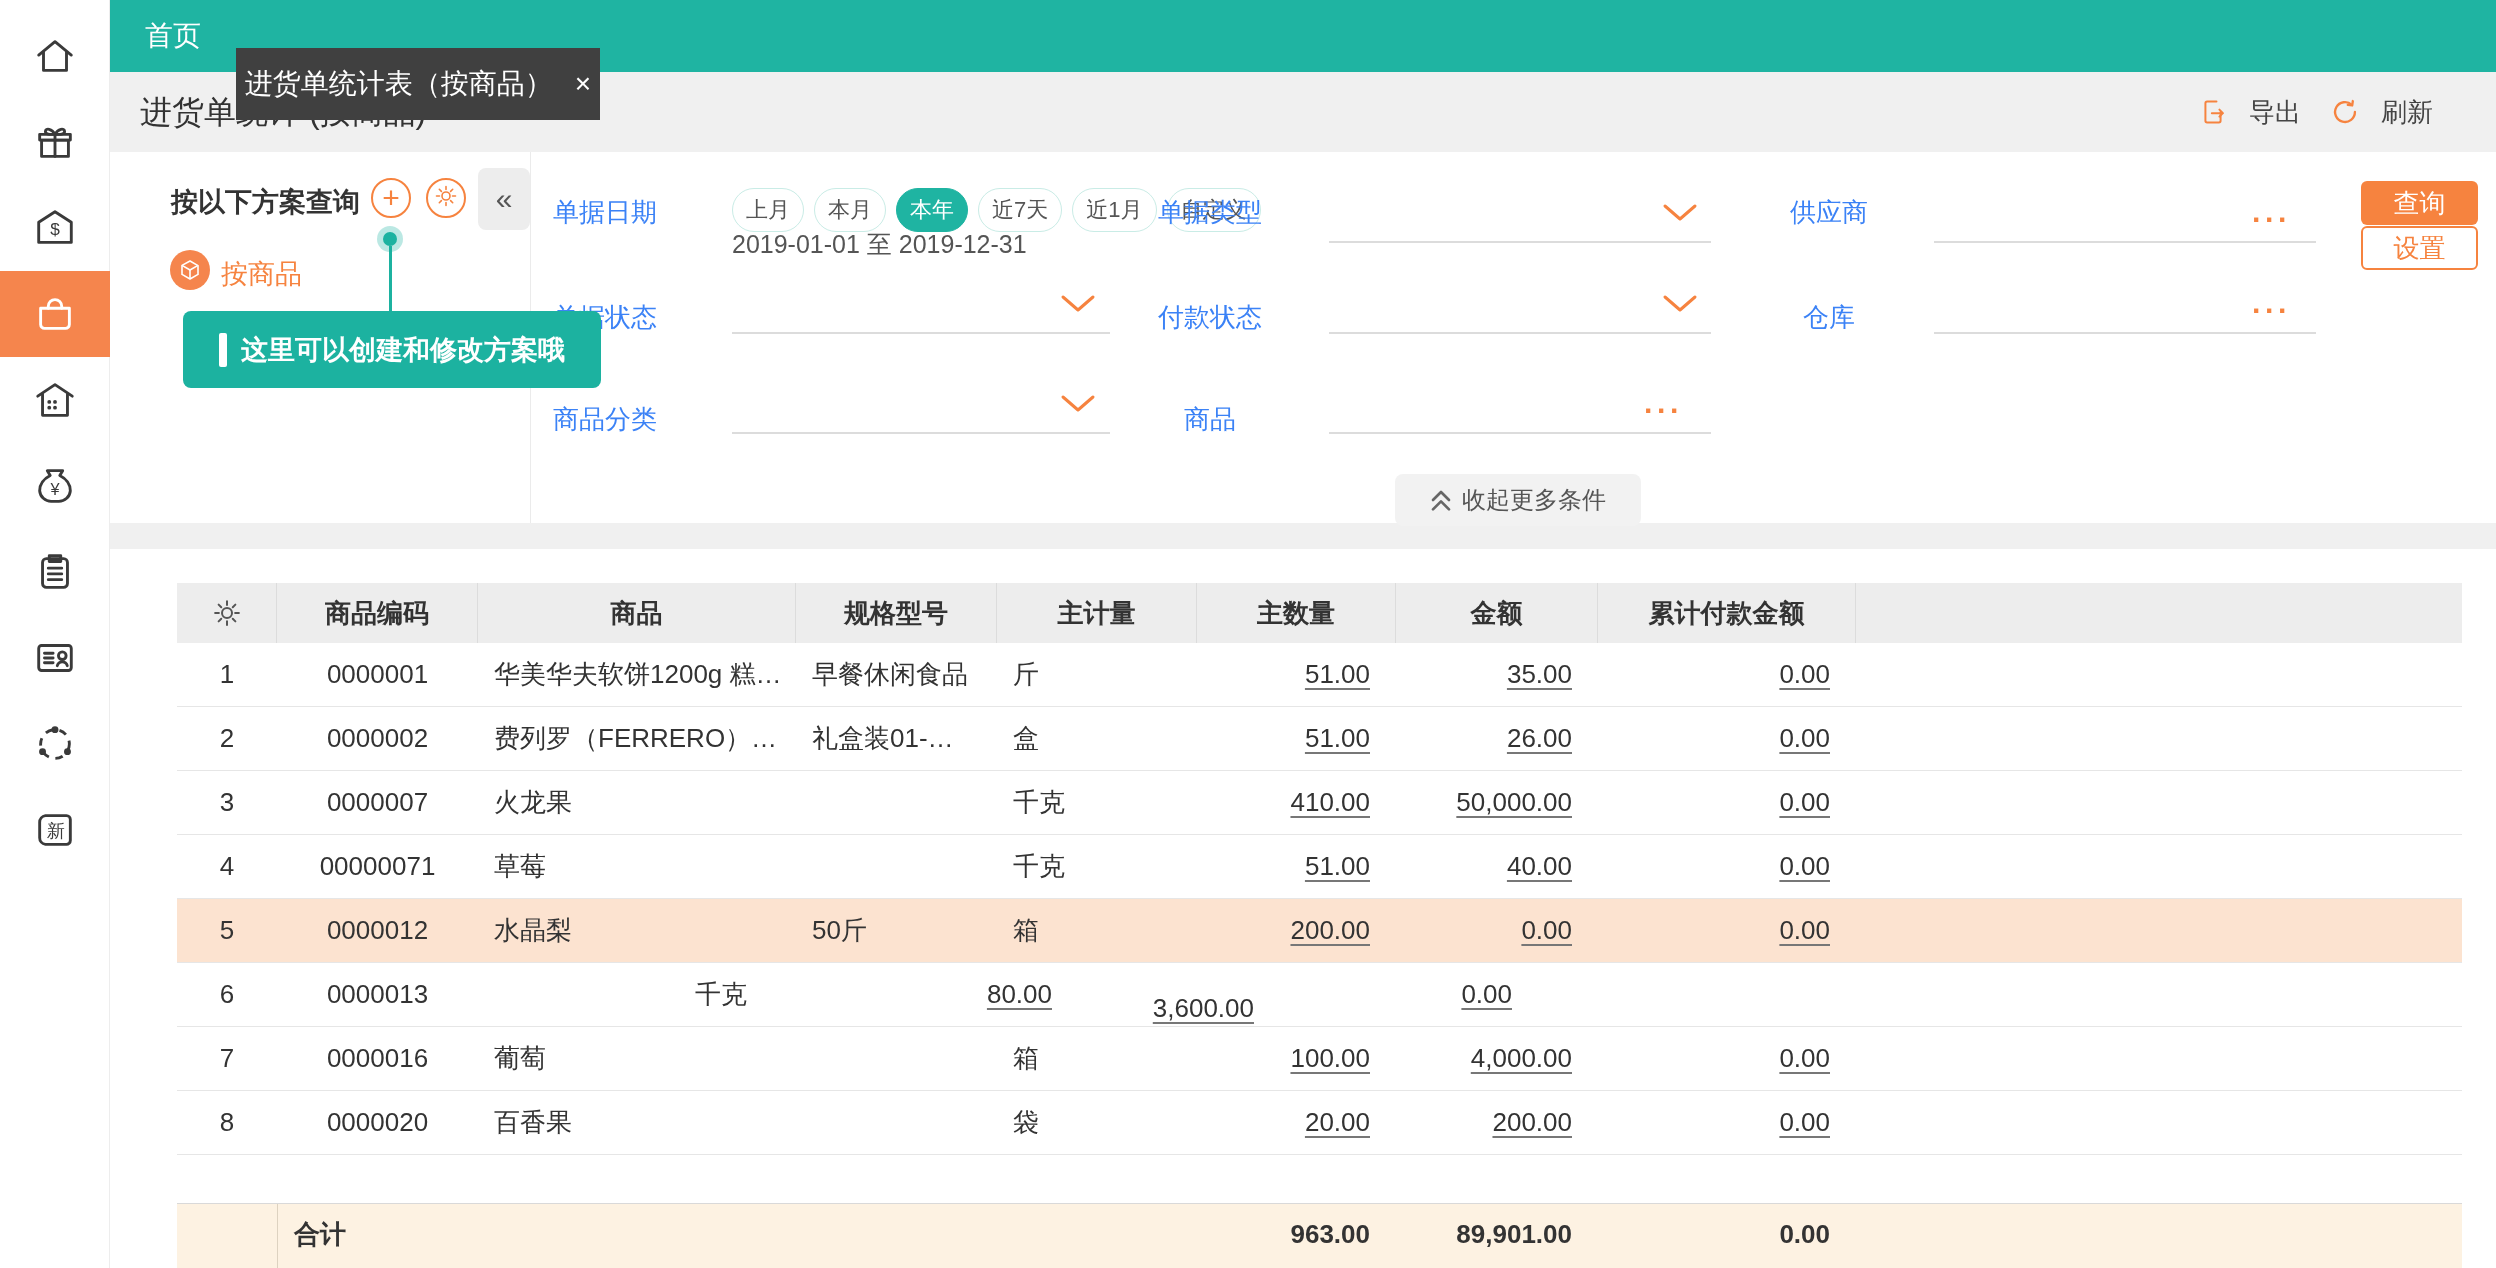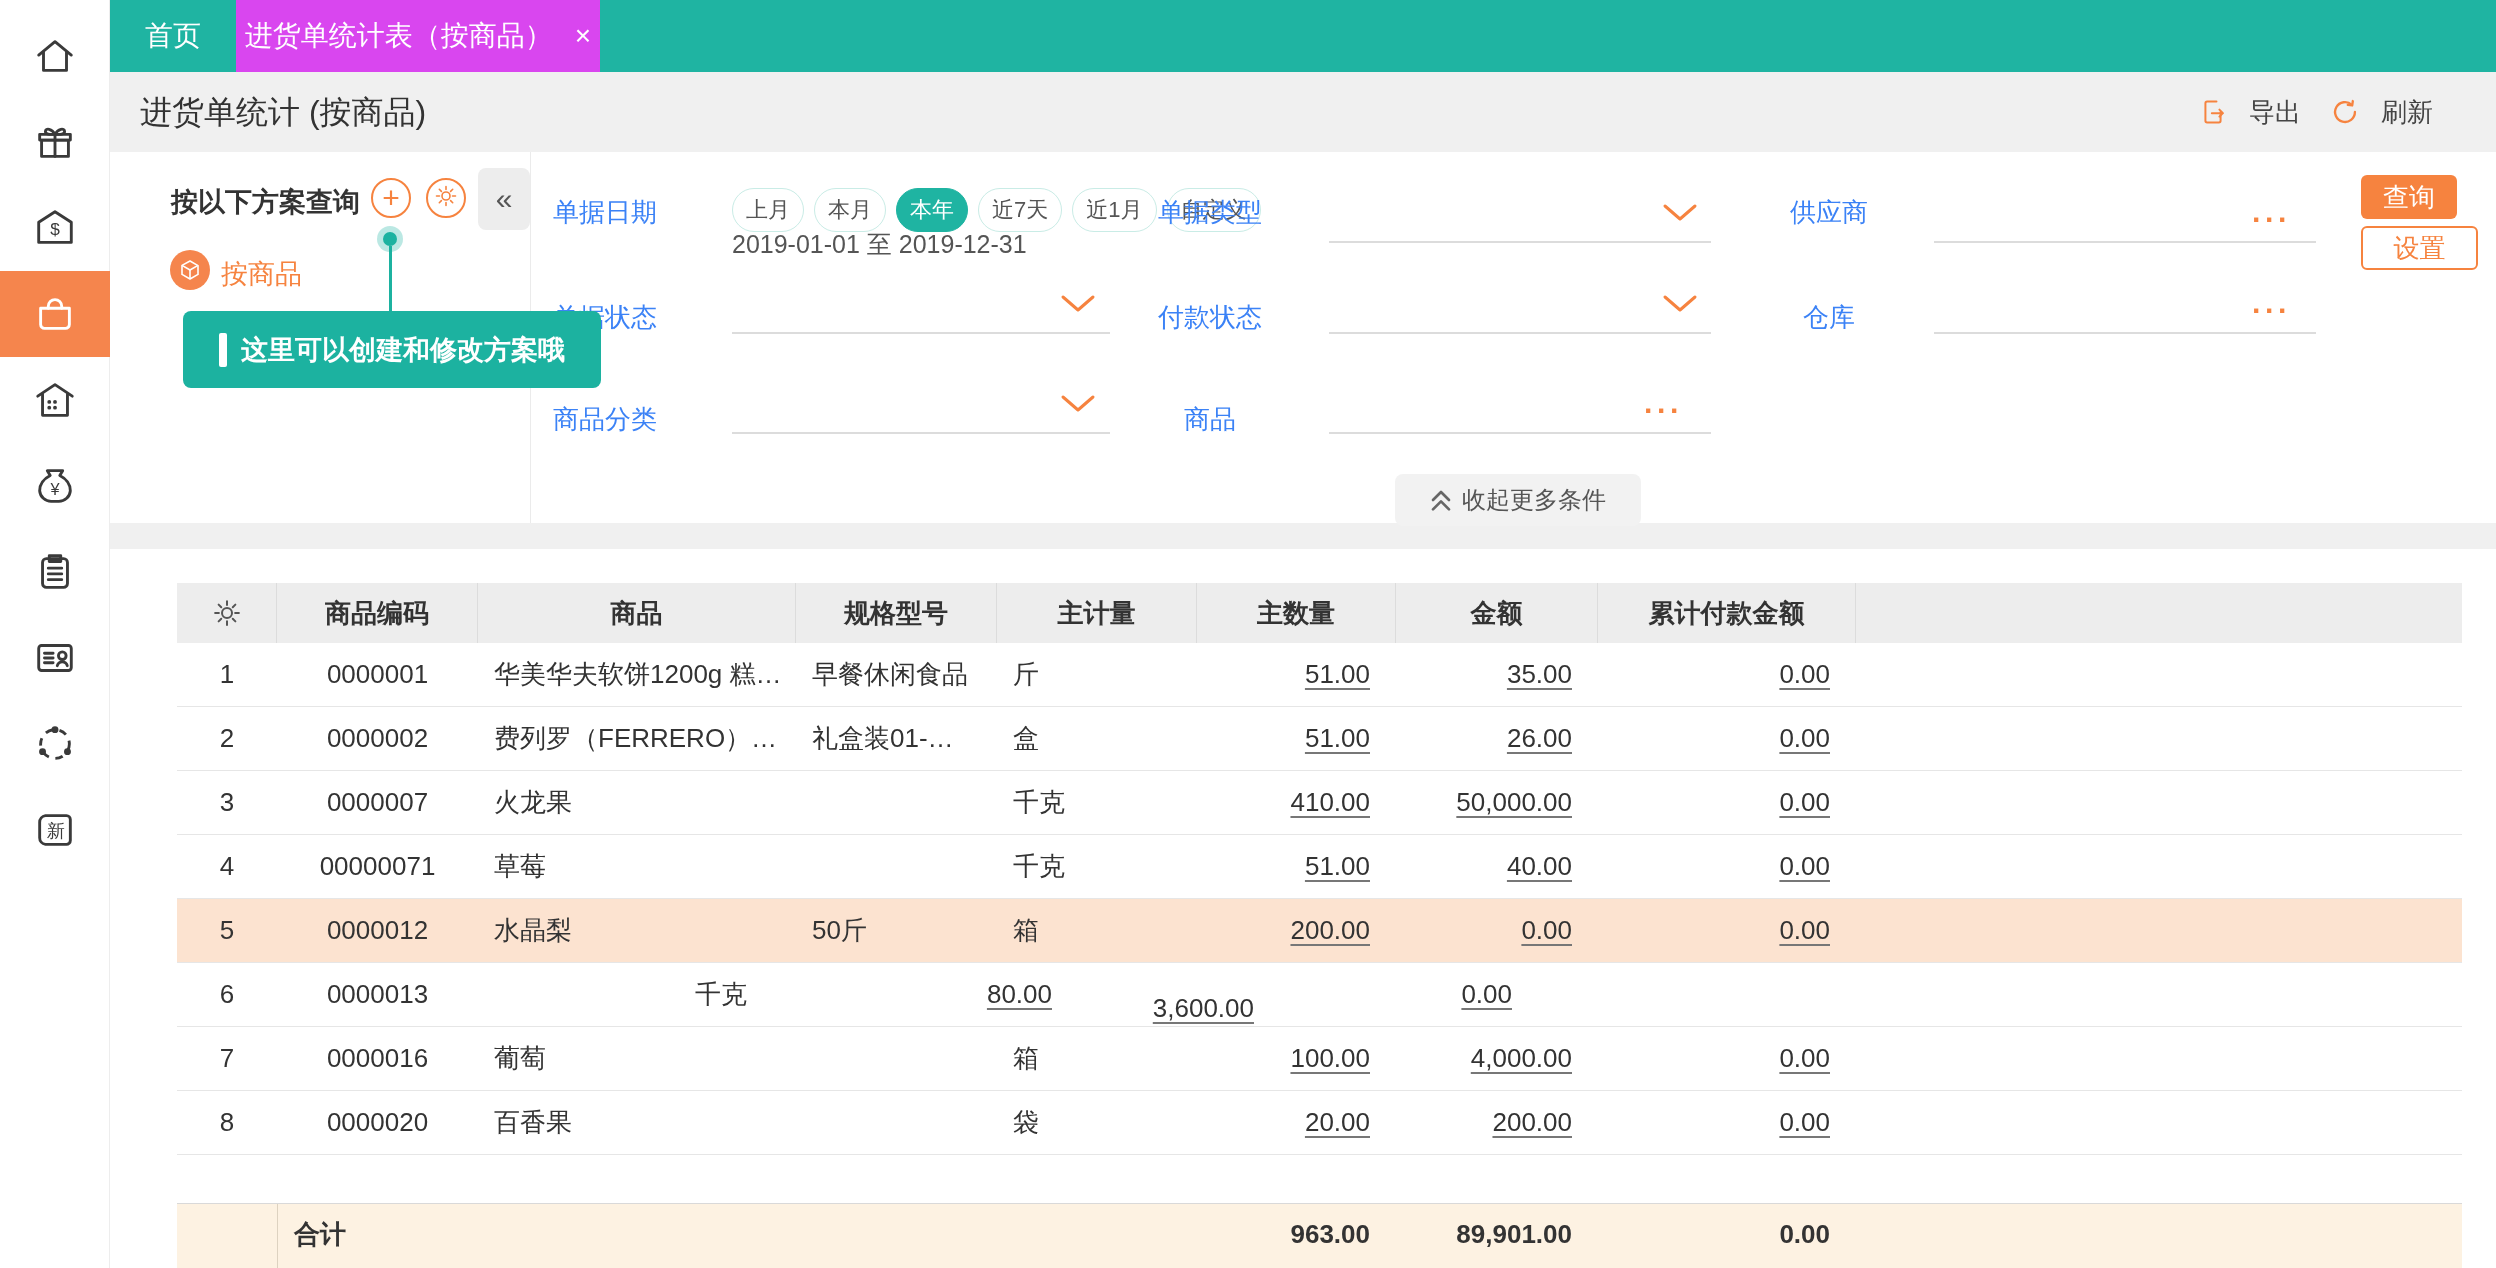--- a/index.html
+++ b/index.html
@@ -9,21 +9,21 @@
   .sidebar{position:absolute;left:0;top:0;width:110px;height:1268px;background:#fff;
            border-right:1px solid #ededed;box-sizing:border-box;padding-top:13px;z-index:5;}
   .side-item{width:110px;height:86px;display:flex;align-items:center;justify-content:center;color:#3a3a3a;}
   .side-item.active{background:#f5854d;color:#fff;}
   .sicon svg{width:46px;height:46px;display:block;}
   
   .tabbar{position:absolute;left:110px;top:0;width:2386px;height:72px;background:#1fb4a2;z-index:4;}
   .tab{position:absolute;top:0;height:72px;display:flex;align-items:center;justify-content:center;
        color:#fff;font-size:28px;}
   .tab-home{left:0;width:126px;}
-  .tab-active{left:126px;width:364px;background:#d946ef;gap:22px;}
+  .tab-active{left:126px;width:364px;background:#404040;gap:22px;margin-top:48px;}
   .tab-close{font-size:28px;line-height:28px;color:#fff;}
   
   .titlebar{position:absolute;left:110px;top:72px;width:2386px;height:80px;background:#f0f0f0;}
   .page-title{position:absolute;left:30px;top:0;height:80px;line-height:80px;font-size:32px;color:#333;}
   .tool-btn{position:absolute;top:0;height:80px;display:flex;align-items:center;gap:22px;
             font-size:26px;color:#444;cursor:pointer;}
   .tool-btn svg{width:28px;height:28px;}
   .btn-export{right:195px;}
   .btn-refresh{right:63px;}
   
@@ -52,21 +52,21 @@
   
   .f-label{position:absolute;width:200px;text-align:center;font-size:26px;color:#3b82f6;line-height:30px;}
   .f-line{position:absolute;height:0;border-bottom:2px solid #dcdcdc;cursor:text;}
   .chev{position:absolute;width:36px;height:20px;cursor:pointer;}
   .dots{position:absolute;color:#f6833f;font-size:30px;font-weight:bold;letter-spacing:3px;cursor:pointer;}
   .pills{position:absolute;left:732px;top:188px;display:flex;gap:10px;}
   .pill{height:44px;line-height:42px;padding:0 13px;border:1px solid #c9ece6;border-radius:22px;
         background:#fff;color:#555;font-size:22px;box-sizing:border-box;cursor:pointer;}
   .pill.active{background:#1fb4a2;border-color:#1fb4a2;color:#fff;}
   .date-range{position:absolute;left:732px;top:228px;font-size:25px;color:#555;}
-  .btn-query{position:absolute;left:2361px;top:175px;width:96px;height:44px;background:#f6833f;border-radius:6px;
+  .btn-query{position:absolute;left:2361px;top:181px;width:117px;height:44px;background:#f6833f;border-radius:6px;
              color:#fff;font-size:26px;display:flex;align-items:center;justify-content:center;cursor:pointer;}
   .btn-settings{position:absolute;left:2361px;top:226px;width:117px;height:44px;background:#fff;border-radius:6px;
              border:2px solid #f6833f;box-sizing:border-box;color:#f6833f;font-size:26px;
              display:flex;align-items:center;justify-content:center;cursor:pointer;}
   .collapse-more{position:absolute;left:1395px;top:474px;width:246px;height:52px;background:#f2f2f2;
              border-radius:8px;display:flex;align-items:center;justify-content:center;gap:10px;
              font-size:24px;color:#555;cursor:pointer;z-index:2;}
   .gray-band{position:absolute;left:110px;top:523px;width:2386px;height:26px;background:#f0f0f0;}
   
   .grid{position:absolute;left:177px;top:583px;width:2285px;}

